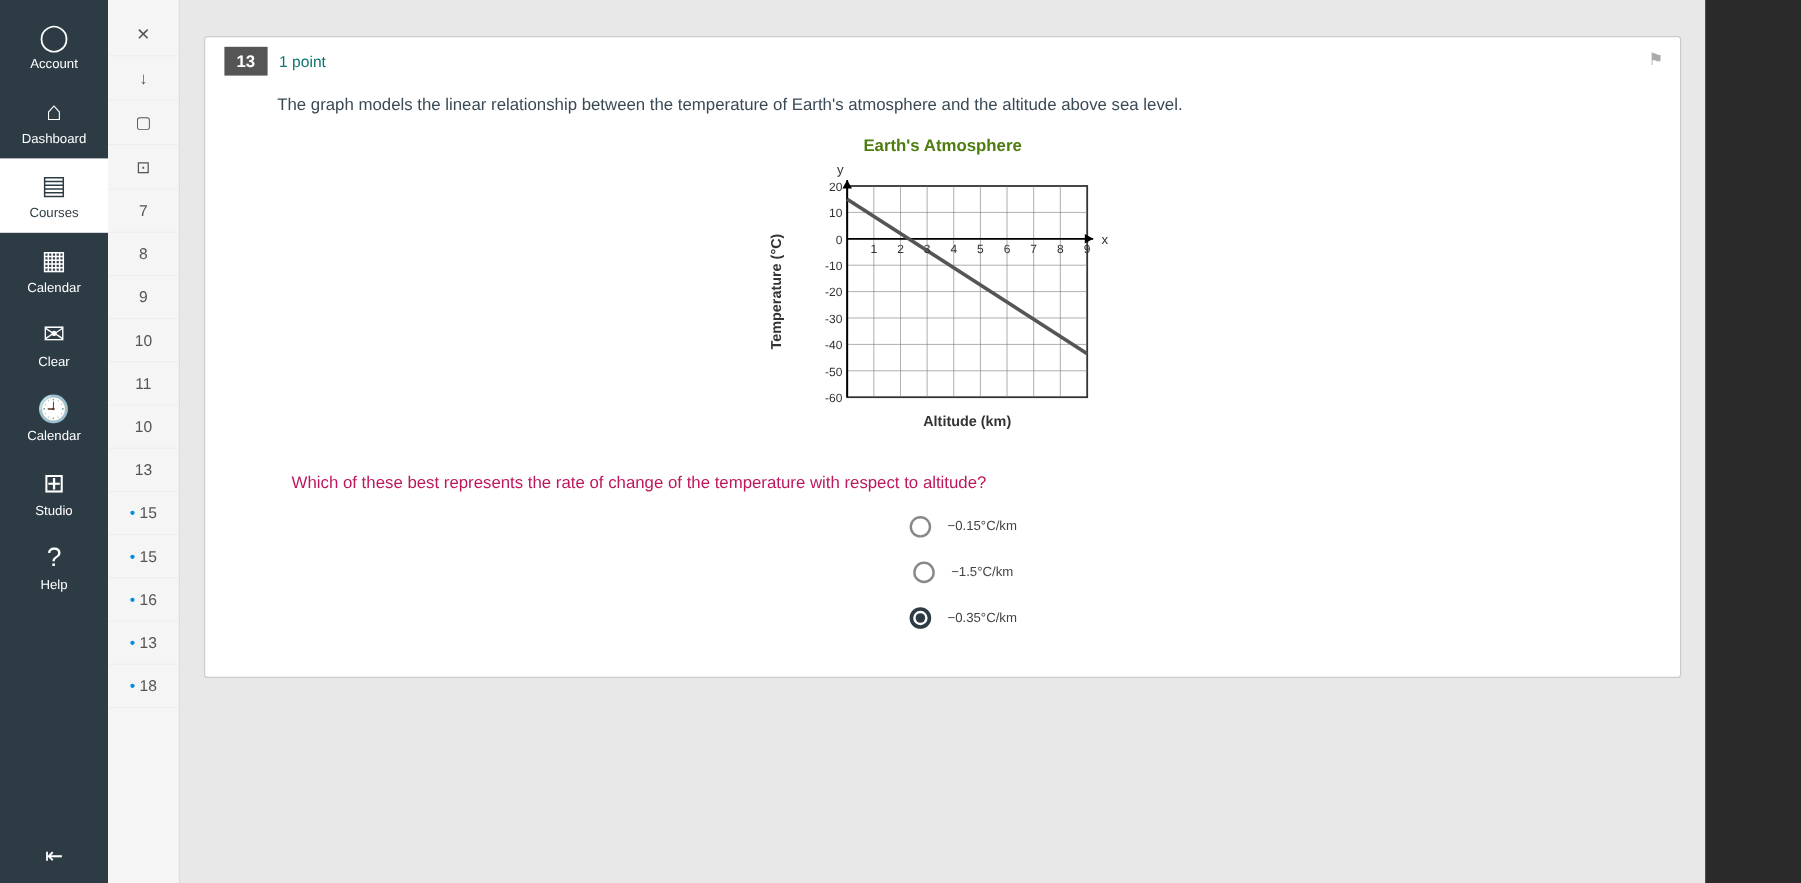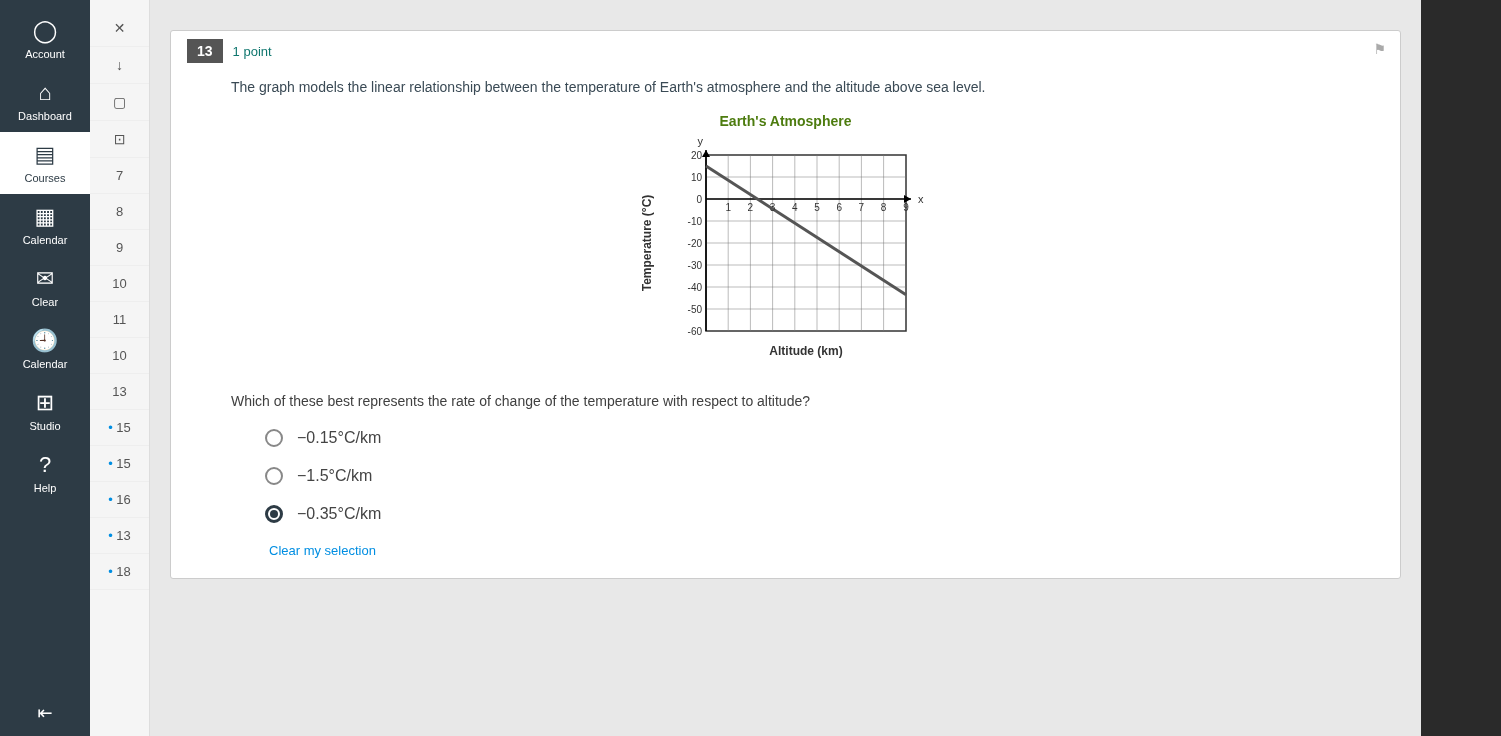--- a/index.html
+++ b/index.html
@@ -86,29 +86,30 @@
     }
     .question-points { font-size: 13px; color: #0f766e; }
     .flag-icon { position: absolute; top: 10px; right: 14px; color: #aaa; font-size: 14px; cursor: pointer; }
 
     .question-body { padding: 16px 60px 20px 60px; }
     .question-text { font-size: 14px; color: #3a4a55; margin-bottom: 18px; }
     .chart-wrap { text-align: center; margin: 10px 0 24px 0; }
     .chart-title { font-weight: bold; font-size: 14px; color: #4d7c0f; margin-bottom: 6px; }
     .chart-svg { display: inline-block; }
 
-    .prompt-text { font-size: 14px; color: #404040; margin: 14px 0; }
+    .prompt-text { font-size: 14px; color: #be185d; margin: 14px 12px; }
     .answers { padding-left: 34px; }
     .answer-row {
       display: flex;
       align-items: center;
-      font-size: 16px;
+      font-size: 11px;
       color: #444;
       margin: 20px 0;
       cursor: pointer;
+      justify-content: center;
     }
     .radio {
       width: 18px; height: 18px; border: 2px solid #888; border-radius: 50%;
       margin-right: 14px; display: flex; align-items: center; justify-content: center;
     }
     .radio.selected { border: 3px solid #2d3b45; }
     .radio.selected::after {
       content: ""; width: 8px; height: 8px; background: #2d3b45; border-radius: 50%;
     }
     .clear-sel { color: #008ee2; font-size: 13px; margin-top: 12px; margin-left: 4px; cursor: pointer; }
@@ -260,19 +261,18 @@
           <span>−0.15°C/km</span>
         </div>
         <div class="answer-row">
           <span class="radio"></span>
           <span>−1.5°C/km</span>
         </div>
         <div class="answer-row">
           <span class="radio selected"></span>
           <span>−0.35°C/km</span>
         </div>
-        <div class="clear-sel">Clear my selection</div>
       </div>
     </div>
   </div>
 </div>
 
 <div class="right-edge"></div>
 
 </body></html>

